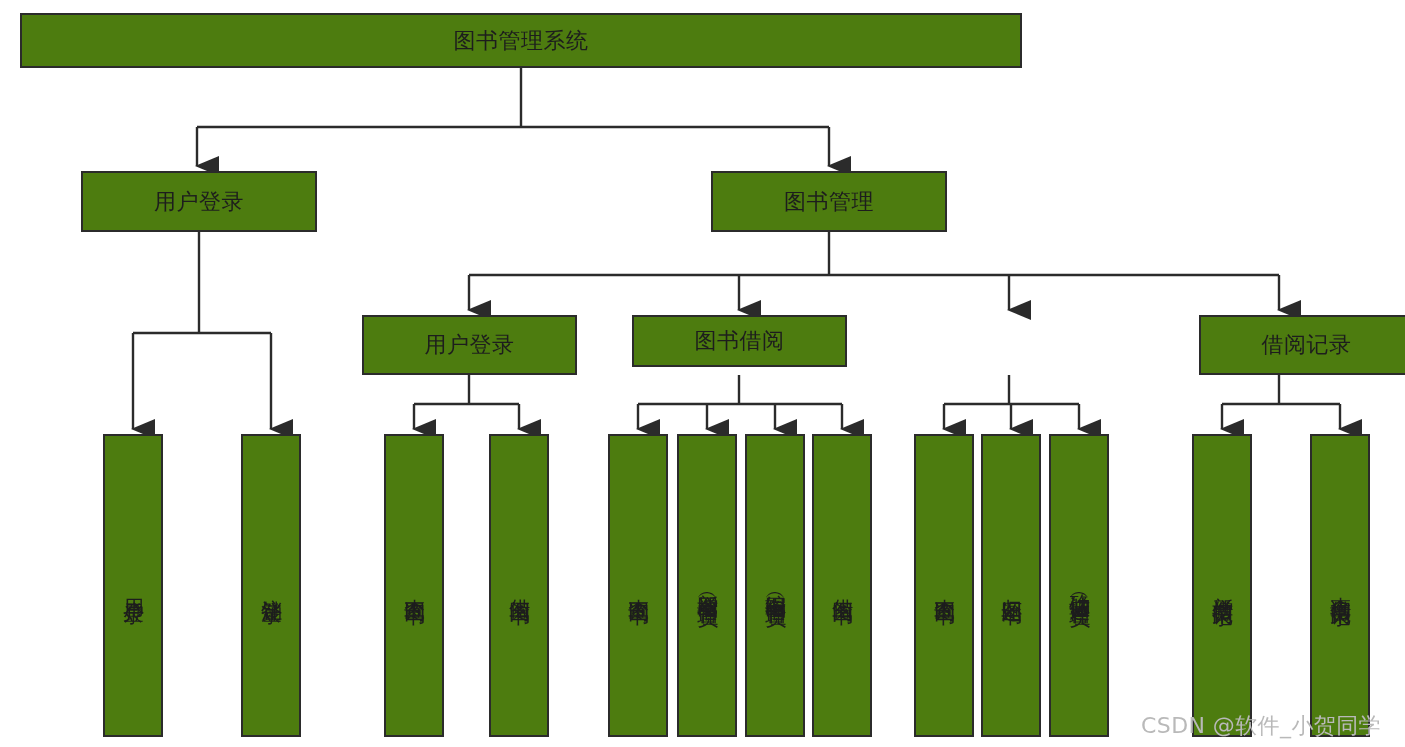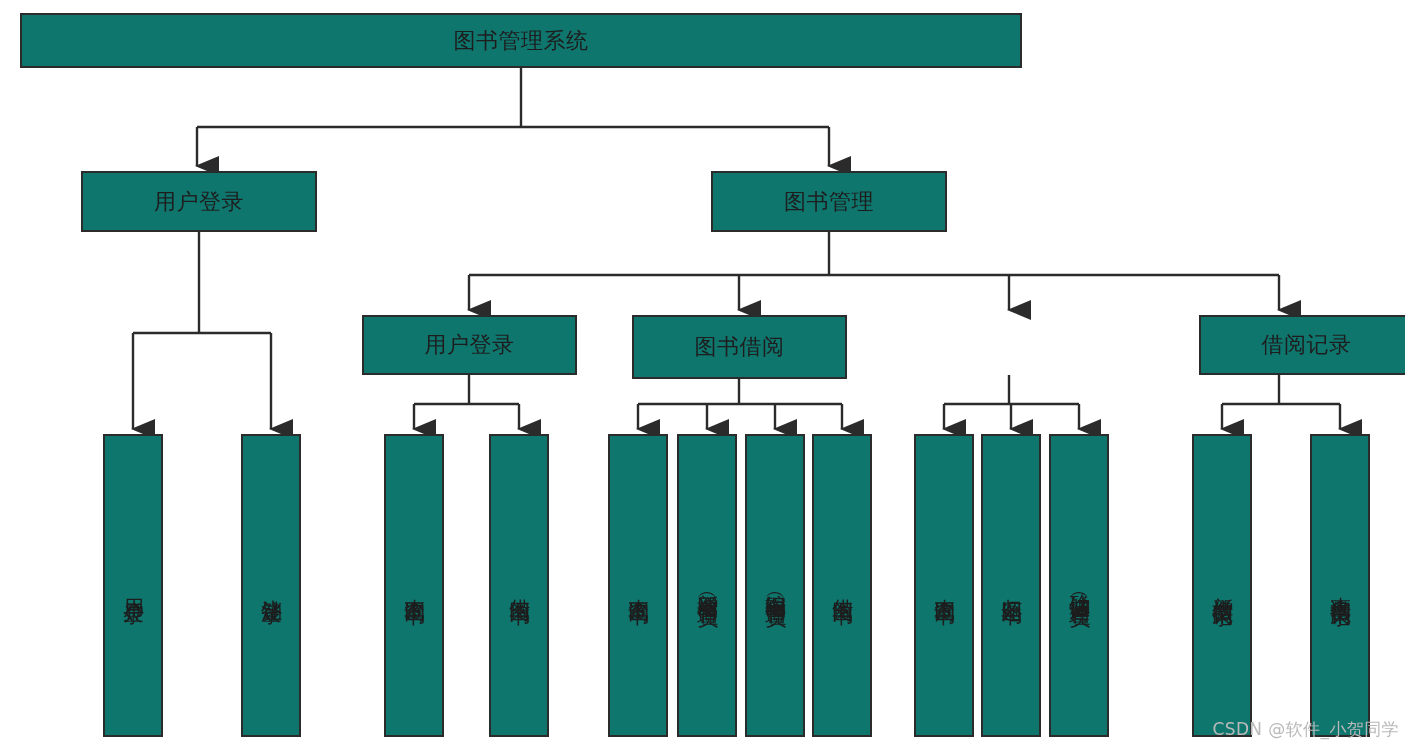--- a/index.html
+++ b/index.html
@@ -17,21 +17,21 @@
   }
   #edges{
     position:absolute;
     left:0;top:0;
     width:1405px;height:747px;
     pointer-events:none;
   }
   .node{
     position:absolute;
     box-sizing:border-box;
-    background:#0f766e;
+    background:#4d7c0f;
     border:2px solid #2b2b2b;
     display:flex;
     align-items:center;
     justify-content:center;
     z-index:2;
   }
   .node .label{
     display:block;
     text-align:center;
     color:#1d1d1d;
@@ -52,23 +52,23 @@
   .node.vert .label{
     writing-mode:vertical-rl;
     text-orientation:upright;
     font-size:21px;
     line-height:1.12;
     letter-spacing:2px;
     max-height:286px;
   }
   .watermark{
     position:absolute;
-    right:6px;
+    right:24px;
     bottom:6px;
-    font-size:17px;
+    font-size:22px;
     color:#b9b9b9;
     white-space:nowrap;
     z-index:3;
     letter-spacing:0.4px;
   }
 </style>
 </head>
 <body>
 
 <div id="canvas">
@@ -132,21 +132,21 @@
   <div class="node horiz" style="left:81px; top:171px; width:236px; height:61px;">
     <span class="label">用户登录</span>
   </div>
   <div class="node horiz" style="left:711px; top:171px; width:236px; height:61px;">
     <span class="label">图书管理</span>
   </div>
 
   <div class="node horiz" style="left:362px; top:315px; width:215px; height:60px;">
     <span class="label">用户登录</span>
   </div>
-  <div class="node horiz" style="left:632px; top:315px; width:215px; height:64px;">
+  <div class="node horiz" style="left:632px; top:315px; width:215px; height:52px;">
     <span class="label">图书借阅</span>
   </div>
   <div class="node horiz" style="left:1172px; top:315px; width:215px; height:60px;margin-left:27px;">
     <span class="label">借阅记录</span>
   </div>
 
   <div class="node vert" style="left:103px; top:434px; width:60px; height:303px;">
     <span class="label">用户登录</span>
   </div>
   <div class="node vert" style="left:241px; top:434px; width:60px; height:303px;">

